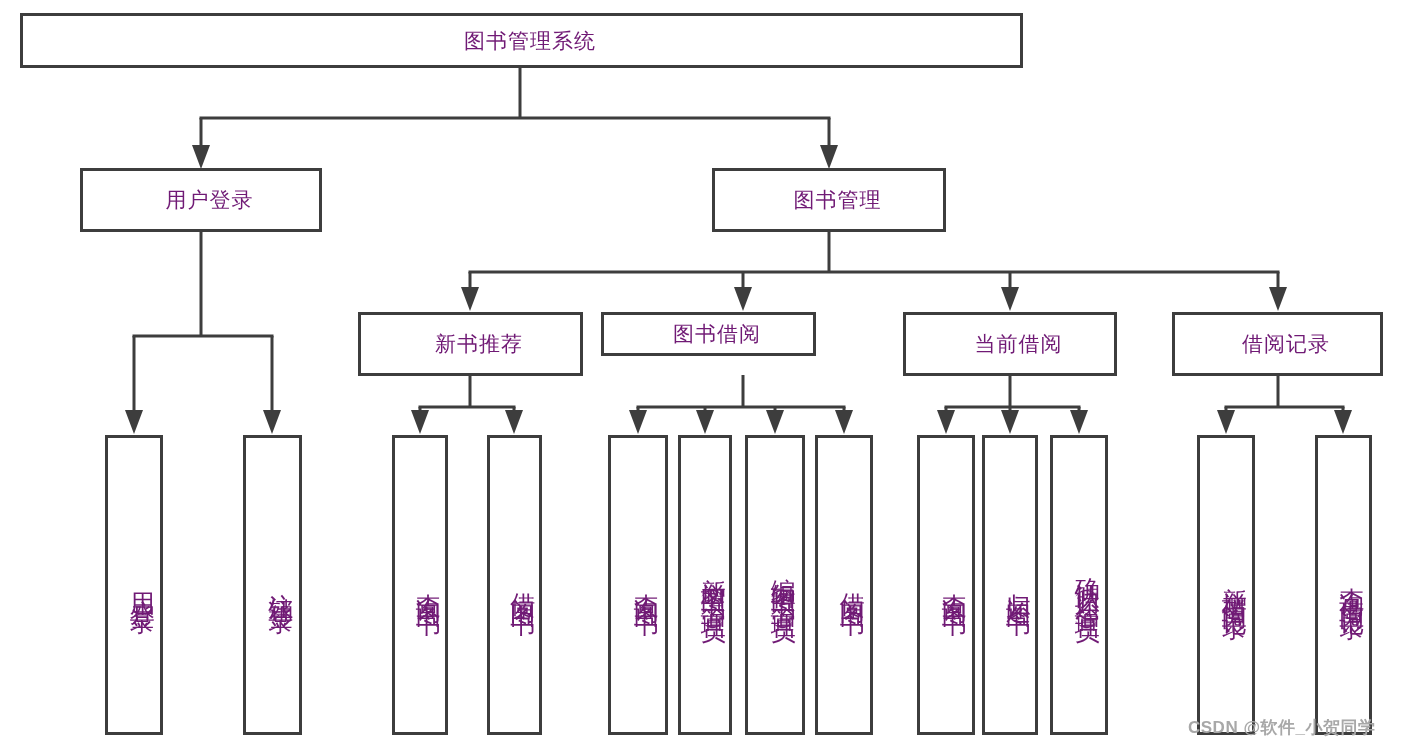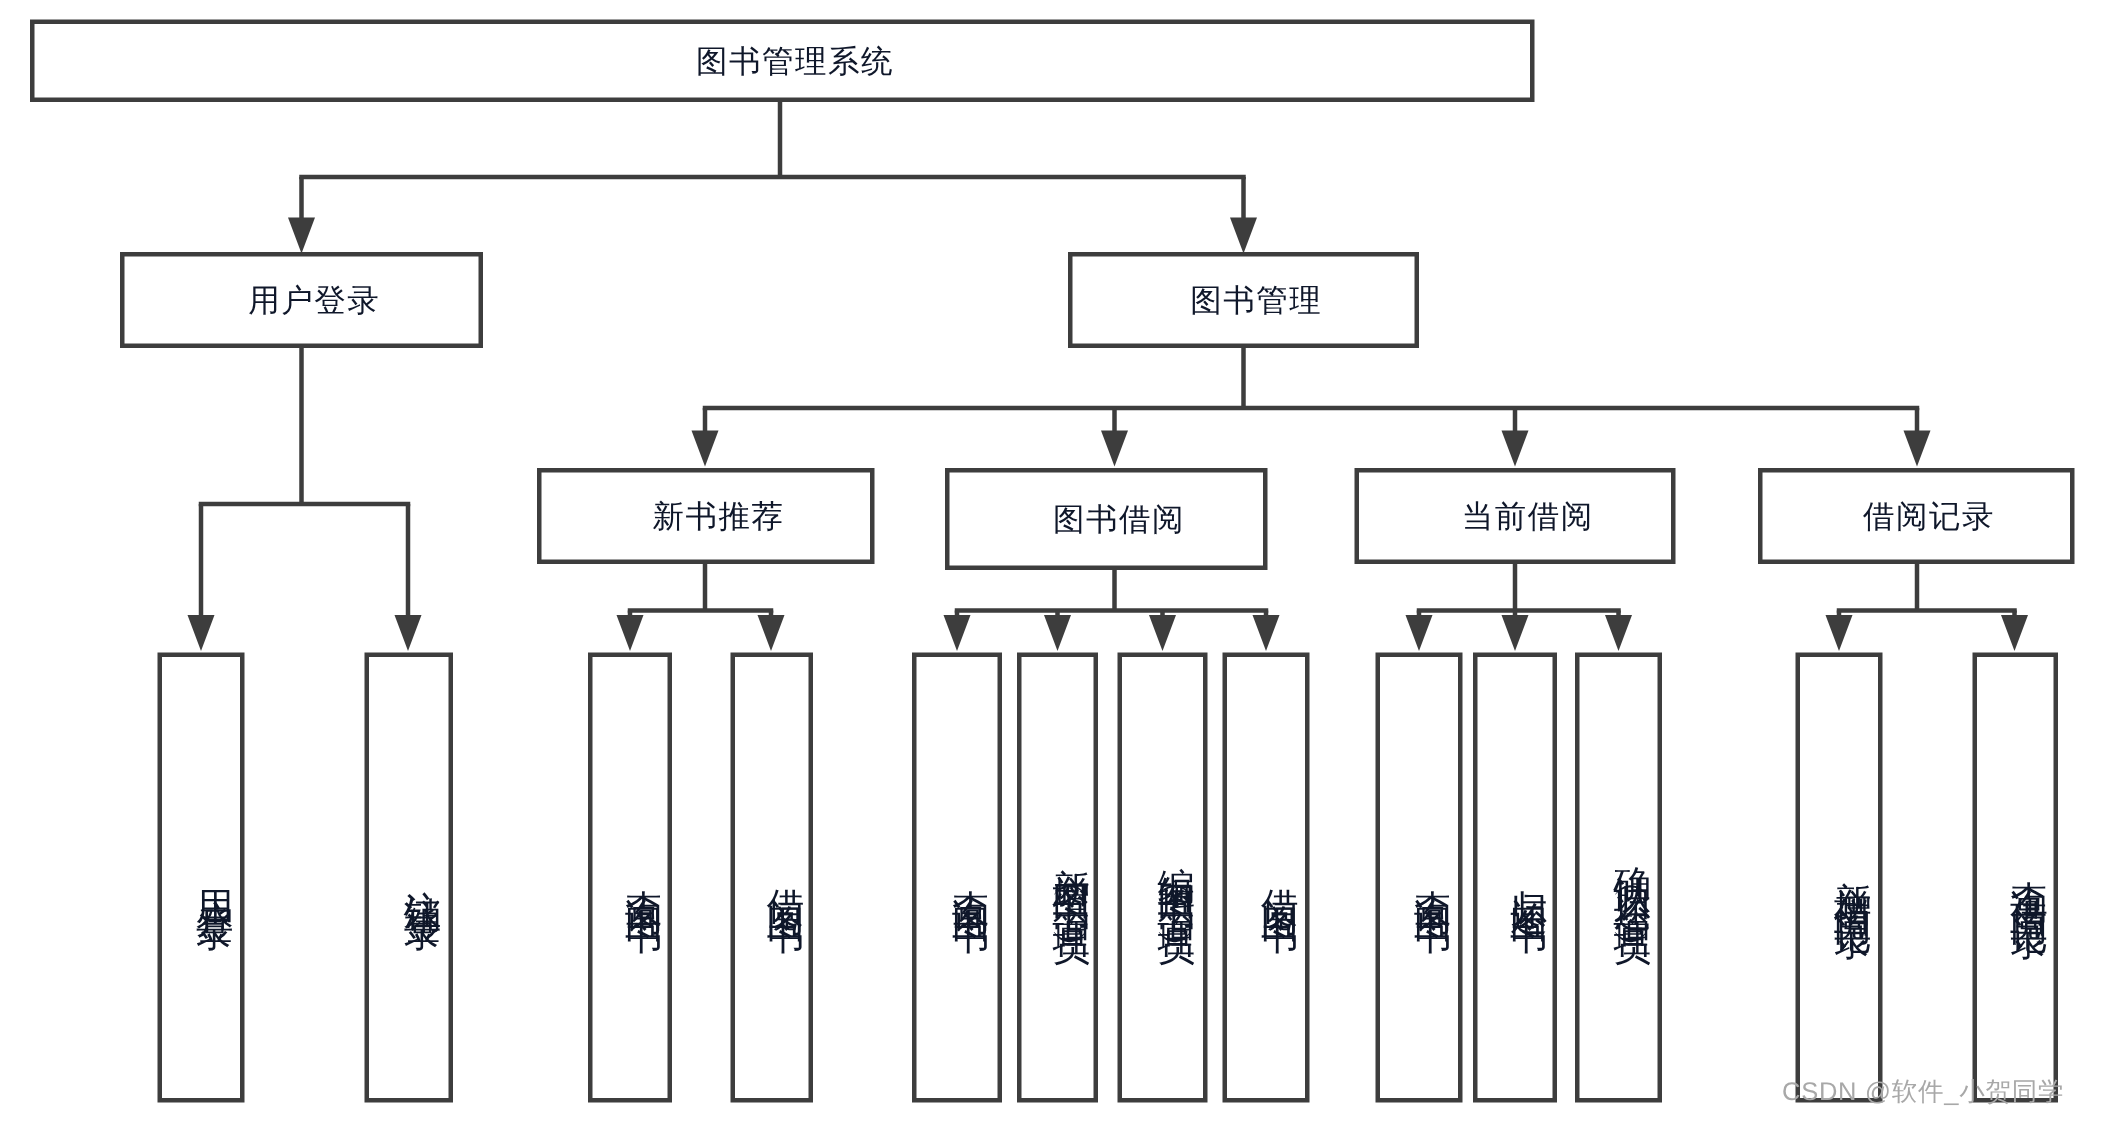--- a/index.html
+++ b/index.html
@@ -24,21 +24,21 @@
     pointer-events: none;
   }
   .box {
     position: absolute;
     box-sizing: border-box;
     border: 3px solid #3d3d3d;
     background: #ffffff;
     display: flex;
     align-items: center;
     justify-content: center;
-    color: #0f172a;
+    color: #701a75;
     z-index: 2;
     padding-left: 17px;
   }
   .h-box {
     font-size: 21px;
     letter-spacing: 1px;
     white-space: nowrap;
   }
   .v-box {
     writing-mode: vertical-rl;
@@ -49,20 +49,21 @@
   }
   .watermark {
     position: absolute;
     left: 1188px;
     top: 716px;
     font-size: 17px;
     color: #a8a8a8;
     letter-spacing: 0.5px;
     white-space: nowrap;
     z-index: 3;
+    font-weight: bold;
   }
 </style>
 </head>
 <body>
 
 <div class="canvas">
 
   <svg class="connectors" width="1405" height="747" viewBox="0 0 1405 747" xmlns="http://www.w3.org/2000/svg">
     <g stroke="#3d3d3d" stroke-width="3" fill="none">
 
@@ -135,21 +136,21 @@
       <polygon points="1334,410 1352,410 1343,434"></polygon>
     </g>
   </svg>
 
   <div class="box h-box" style="left:20px; top:13px; width:1003px; height:55px;">图书管理系统</div>
 
   <div class="box h-box" style="left:80px; top:168px; width:242px; height:64px;">用户登录</div>
   <div class="box h-box" style="left:358px; top:312px; width:225px; height:64px;">新书推荐</div>
 
   <div class="box h-box" style="left:712px; top:168px; width:234px; height:64px;">图书管理</div>
-  <div class="box h-box" style="left:630px; top:312px; width:215px; height:68px;">图书借阅</div>
+  <div class="box h-box" style="left:601px; top:312px; width:215px; height:44px;">图书借阅</div>
   <div class="box h-box" style="left:903px; top:312px; width:214px; height:64px;">当前借阅</div>
   <div class="box h-box" style="left:1172px; top:312px; width:211px; height:64px;">借阅记录</div>
 
   <div class="box v-box" style="left:105px; top:435px; width:58px; height:300px;">用户登录</div>
   <div class="box v-box" style="left:243px; top:435px; width:59px; height:300px;">注销登录</div>
 
   <div class="box v-box" style="left:392px; top:435px; width:56px; height:300px;">查询图书</div>
   <div class="box v-box" style="left:487px; top:435px; width:55px; height:300px;">借阅图书</div>
 
   <div class="box v-box" style="left:608px; top:435px; width:60px; height:300px;">查询图书</div>

